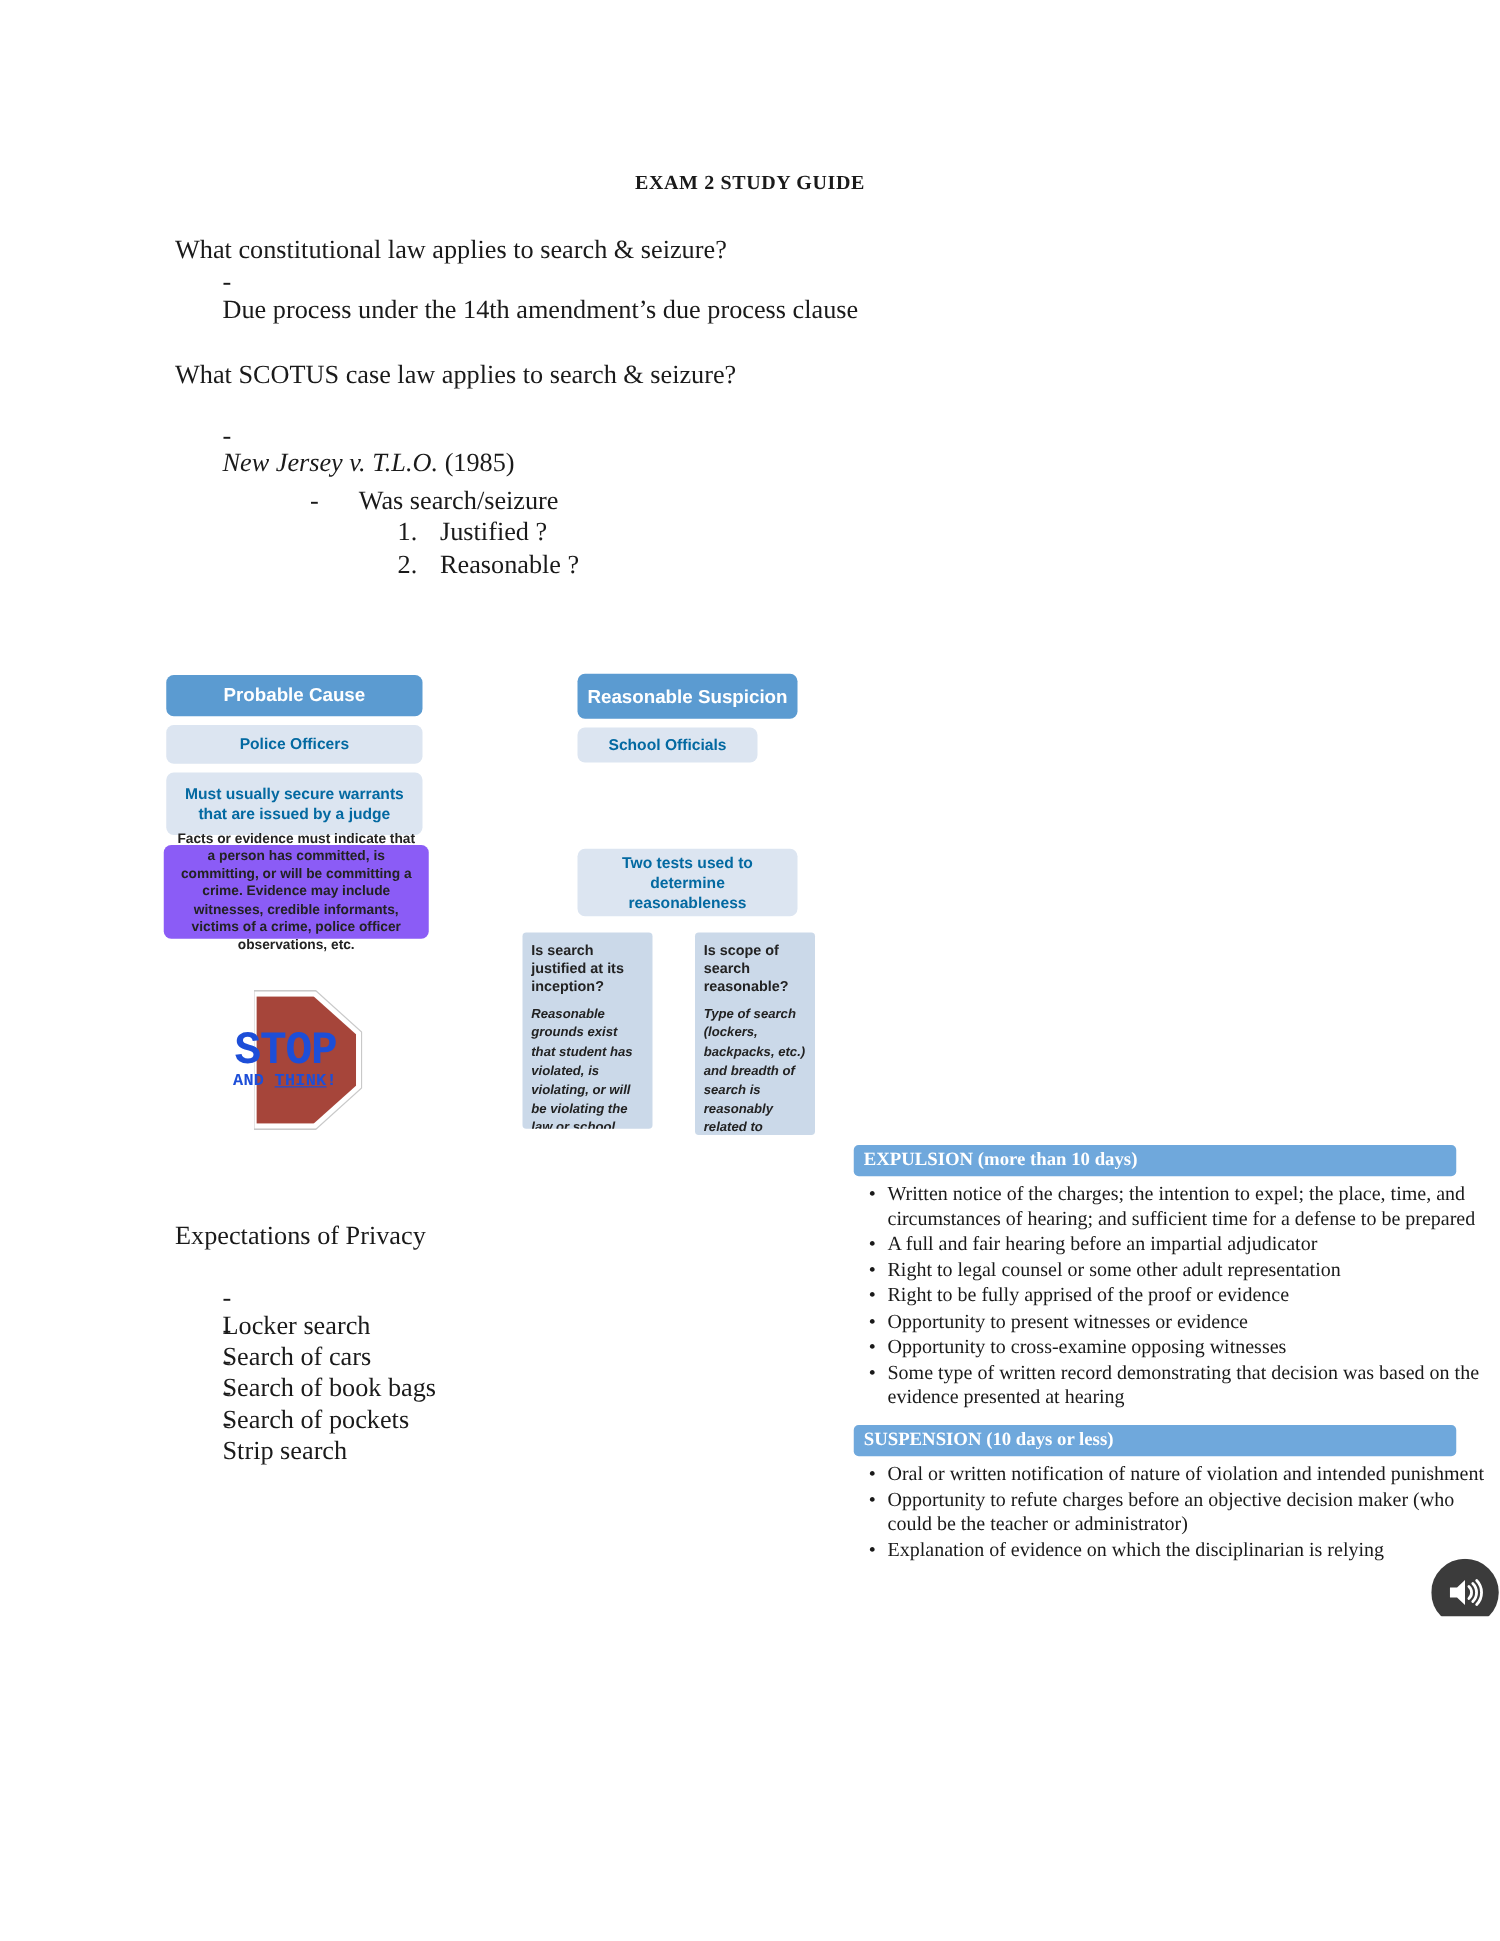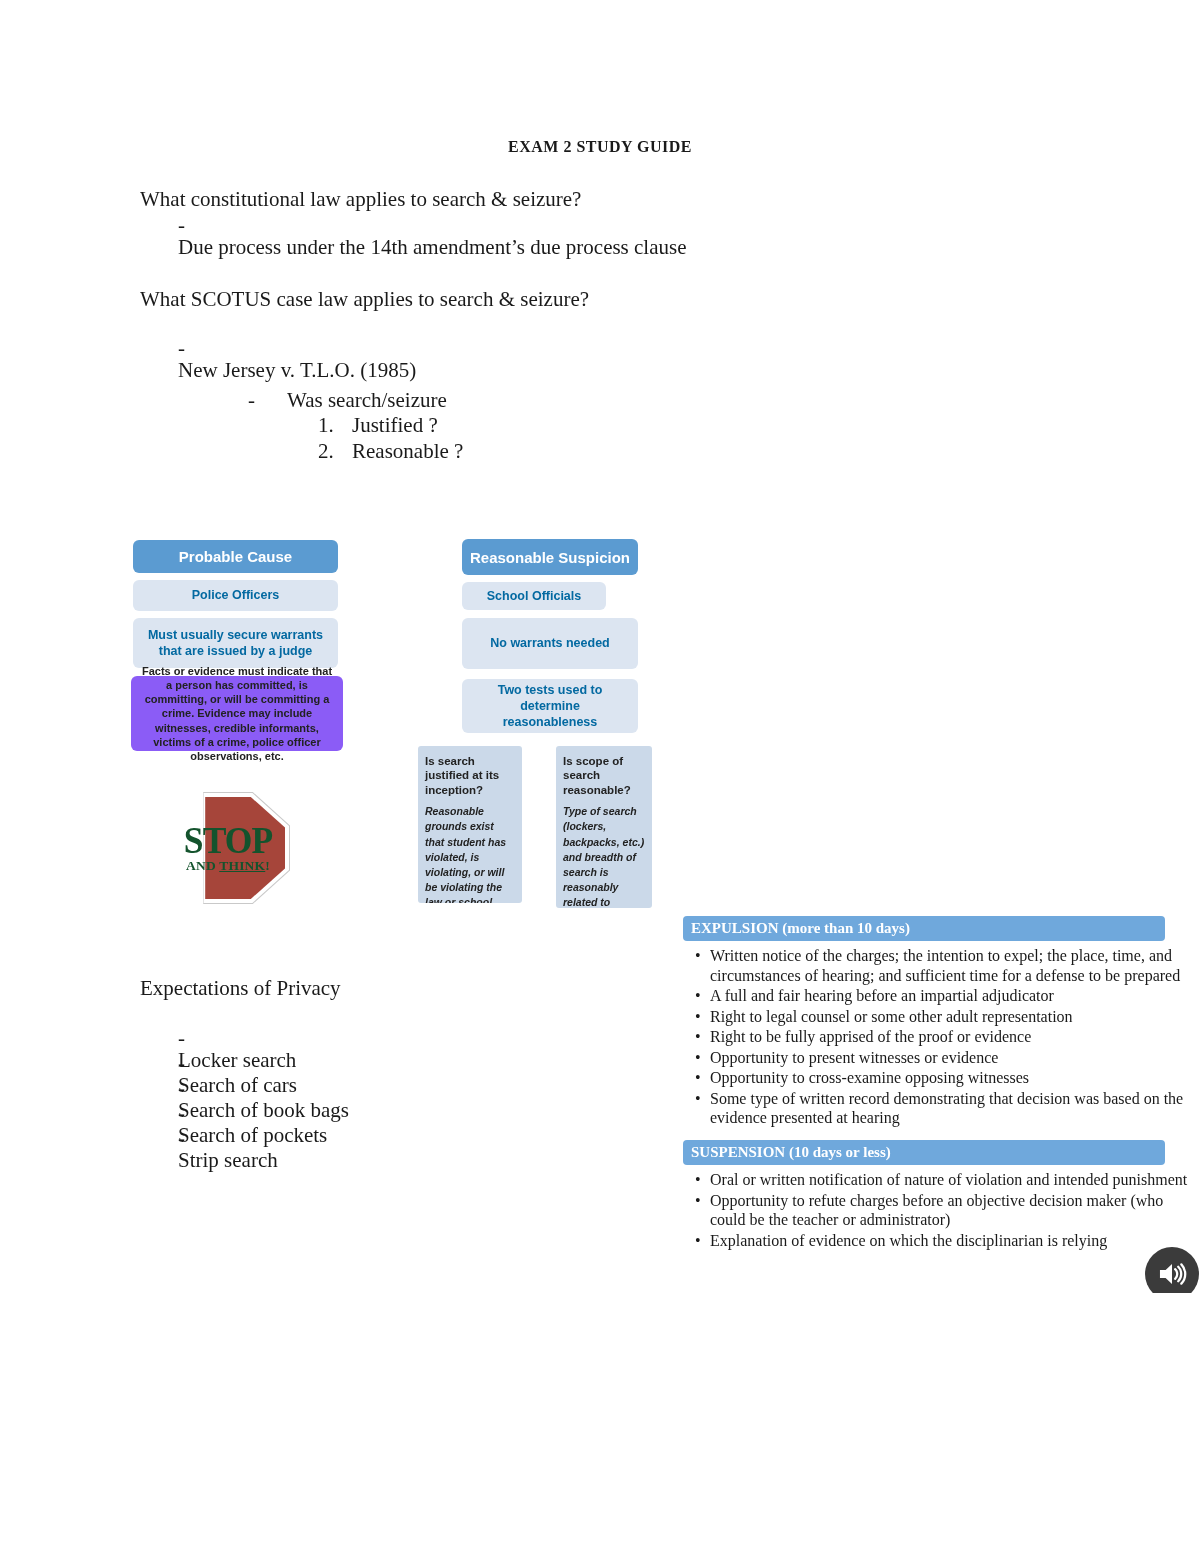--- a/index.html
+++ b/index.html
@@ -18,21 +18,21 @@
   .line{position:absolute;font-size:21px;line-height:22px;white-space:nowrap;}
   .q{left:140px;}
   .lvl1{left:178px;display:flex;flex-direction:column;}
   .lvl2{left:248px;display:flex;}
   .lvl3{left:318px;display:flex;}
   .dash{display:inline-block;}
   .lvl1 .dash{width:34px;}
   .lvl2 .dash{width:39px;}
   .dash::before{content:"-";}
   .nummark{display:inline-block;width:34px;}
-  .case-name{}
+  .case-name{font-style:italic;}
   .bold-underline{font-weight:bold;text-decoration:underline;}
 
   
   .dbox{
     position:absolute;border-radius:6px;box-sizing:border-box;
     font-family:"Liberation Sans", sans-serif;font-weight:bold;
     display:flex;align-items:center;justify-content:center;text-align:center;
   }
   .dbox-header{background:#5B9BD1;color:#ffffff;font-size:15px;}
   .dbox-light{background:#DCE5F1;color:#0369a1;font-size:12.5px;line-height:1.3;padding:2px 10px;}
@@ -46,22 +46,22 @@
   .testbox .t-body{font-weight:bold;font-style:italic;font-size:10.5px;line-height:1.45;}
 
   
   .stop-wrap{position:absolute;left:166px;top:792px;width:124px;height:112px;}
   .oct{position:absolute;clip-path:polygon(30% 0,70% 0,100% 30%,100% 70%,70% 100%,30% 100%);}
   .oct-gray{inset:0;background:#c9c9c9;}
   .oct-white{inset:1px;background:#ffffff;}
   .oct-red{inset:5px;background:#A6453A;}
   .stop-text{
     position:absolute;inset:0;display:flex;flex-direction:column;
-    align-items:center;justify-content:center;color:#14532d;
-    font-family:Liberation Serif, serif;font-weight:bold;z-index:2;
+    align-items:center;justify-content:center;color:#1d4ed8;
+    font-family:Liberation Mono, monospace;font-weight:bold;z-index:2;
   }
   .stop-main{font-size:37px;line-height:34px;letter-spacing:-1px;transform:scaleX(.96);}
   .stop-sub{font-size:13.5px;line-height:15px;letter-spacing:.2px;}
   .stop-sub .u{text-decoration:underline;}
 
   
   .panel{position:absolute;left:683px;width:505px;}
   .bar{
     height:25px;width:482px;box-sizing:border-box;background:#6FA8DC;
     border-radius:4px;color:#ffffff;font-weight:bold;font-size:15px;
@@ -113,21 +113,20 @@
     <span>Reasonable ?</span>
   </div>
 
   <div class="dbox dbox-header" style="left:133px;top:540px;width:205px;height:33px">Probable Cause</div>
   <div class="dbox dbox-light" style="left:133px;top:580px;width:205px;height:31px">Police Officers</div>
   <div class="dbox dbox-light" style="left:133px;top:618px;width:205px;height:50px">Must usually secure warrants that are issued by a judge</div>
   <div class="dbox dbox-small" style="left:131px;top:676px;width:212px;height:75px">Facts or evidence must indicate that a person has committed, is committing, or will be committing a crime. Evidence may include witnesses, credible informants, victims of a crime, police officer observations, etc.</div>
 
   <div class="dbox dbox-header" style="left:462px;top:539px;width:176px;height:36px">Reasonable Suspicion</div>
   <div class="dbox dbox-light" style="left:462px;top:582px;width:144px;height:28px">School Officials</div>
-  <div class="dbox dbox-light" style="left:462px;top:618px;width:176px;height:51px">No warrants needed</div>
   <div class="dbox dbox-light" style="left:462px;top:679px;width:176px;height:54px">Two tests used to determine reasonableness</div>
 
   <div class="testbox" style="left:418px;top:746px;width:104px;height:157px">
     <div class="t-title">Is search justified at its inception?</div>
     <div class="t-body">Reasonable grounds exist that student has violated, is violating, or will be violating the law or school discipline code.</div>
   </div>
   <div class="testbox" style="left:556px;top:746px;width:96px;height:162px">
     <div class="t-title">Is scope of search reasonable?</div>
     <div class="t-body">Type of search (lockers, backpacks, etc.) and breadth of search is reasonably related to reason for search and not overly intrusive based on nature of suspected infraction and age and sex of student</div>
   </div>

